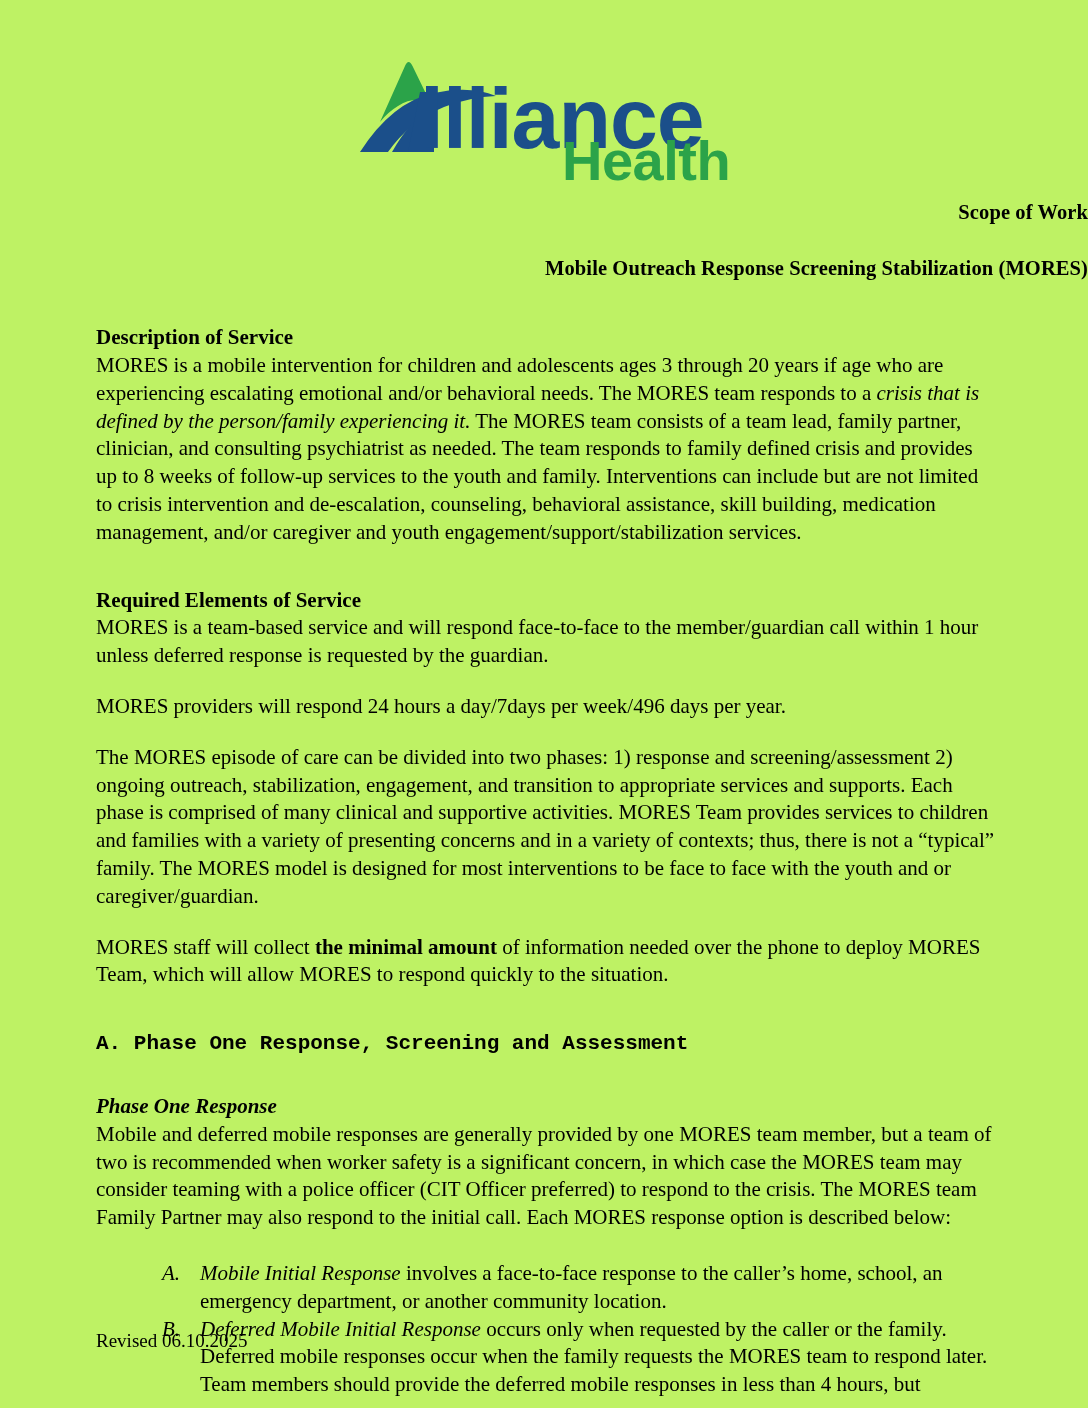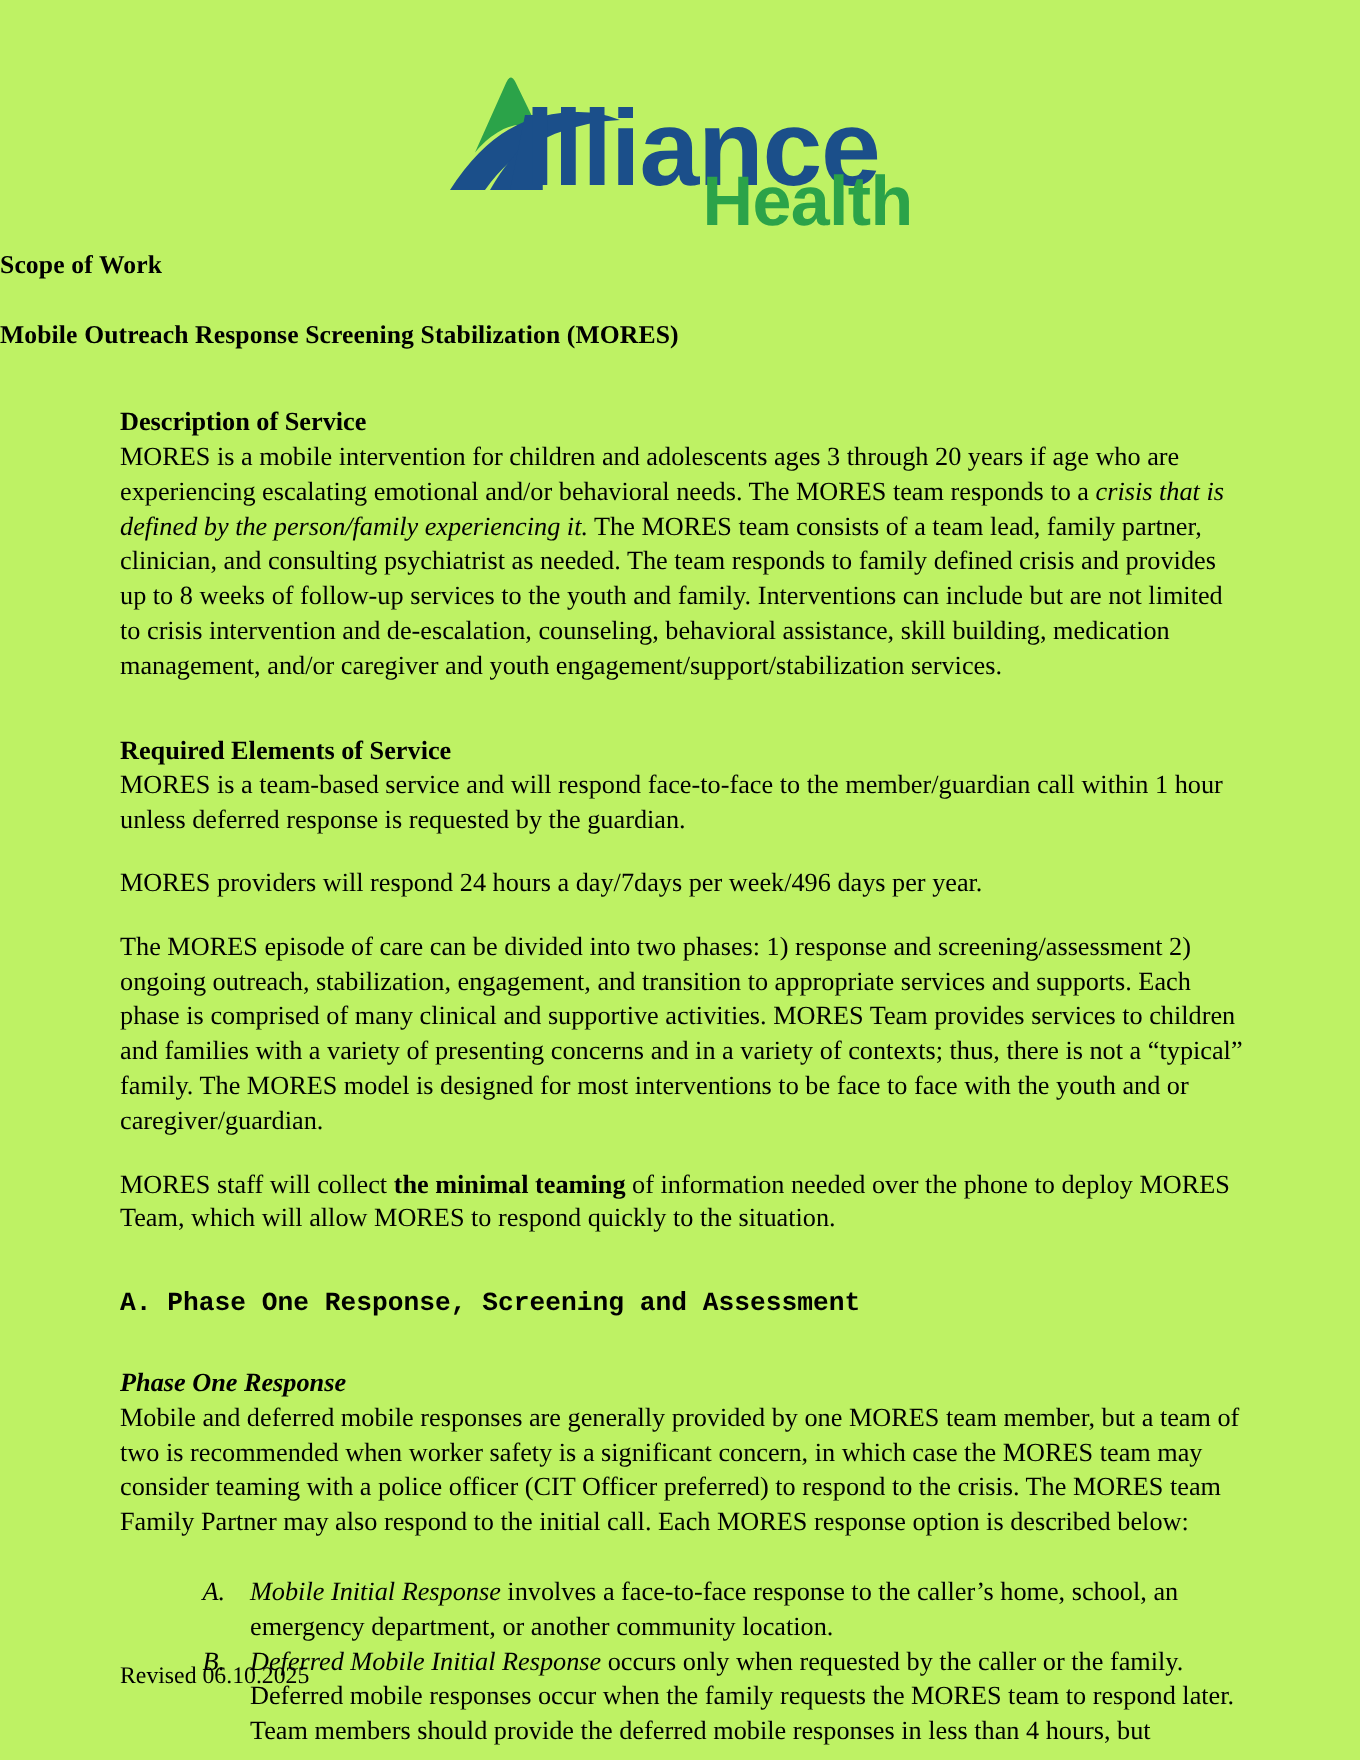--- a/index.html
+++ b/index.html
@@ -33,21 +33,21 @@
   .logo {
     position: relative;
     width: 372px;
     height: 142px;
   }
   .logo svg { display: block; width: 372px; height: 142px; }
 
   
   .doc-title,
   .doc-subtitle {
-    text-align: left;
+    text-align: right;
     font-weight: bold;
     font-size: 20.5px;
     letter-spacing: 0.1px;
     line-height: 1.2;
   }
   .doc-title { margin-top: 14px; }
   .doc-subtitle { margin-top: 31px; }
 
   
   .content {
@@ -156,21 +156,21 @@
     <p class="body"><span>MORES is a mobile intervention for children and adolescents ages 3 through 20 years if age who are experiencing escalating emotional and/or behavioral needs. The MORES team responds to a </span><em class="lead">crisis that is defined by the person/family experiencing it.</em><span> The MORES team consists of a team lead, family partner, clinician, and consulting psychiatrist as needed. The team responds to family defined crisis and provides up to 8 weeks of follow-up services to the youth and family. Interventions can include but are not limited to crisis intervention and de-escalation, counseling, behavioral assistance, skill building, medication management, and/or caregiver and youth engagement/support/stabilization services.</span></p>
 
     <div class="section-head tight">Required Elements of Service</div>
 
     <p class="body">MORES is a team-based service and will respond face-to-face to the member/guardian call within 1 hour unless deferred response is requested by the guardian.</p>
 
     <p class="body">MORES providers will respond 24 hours a day/7days per week/496 days per year.</p>
 
     <p class="body">The MORES episode of care can be divided into two phases: 1) response and screening/assessment 2) ongoing outreach, stabilization, engagement, and transition to appropriate services and supports. Each phase is comprised of many clinical and supportive activities. MORES Team provides services to children and families with a variety of presenting concerns and in a variety of contexts; thus, there is not a “typical” family. The MORES model is designed for most interventions to be face to face with the youth and or caregiver/guardian.</p>
 
-    <p class="body"><span>MORES staff will collect </span><strong class="bold">the minimal teaming</strong><span> of information needed over the phone to deploy MORES Team, which will allow MORES to respond quickly to the situation.</span></p>
+    <p class="body"><span>MORES staff will collect </span><strong class="bold">the minimal amount</strong><span> of information needed over the phone to deploy MORES Team, which will allow MORES to respond quickly to the situation.</span></p>
 
     <div class="head-a">A. Phase One Response, Screening and Assessment</div>
 
     <div class="head-phase">Phase One Response</div>
 
     <p class="body para-after-phase">Mobile and deferred mobile responses are generally provided by one MORES team member, but a team of two is recommended when worker safety is a significant concern, in which case the MORES team may consider teaming with a police officer (CIT Officer preferred) to respond to the crisis. The MORES team Family Partner may also respond to the initial call. Each MORES response option is described below:</p>
 
     <ol class="alpha-list">
       <li>
         <span class="marker">A.</span><em class="lead">Mobile Initial Response</em><span> involves a face-to-face response to the caller’s home, school, an emergency department, or another community location.</span>

